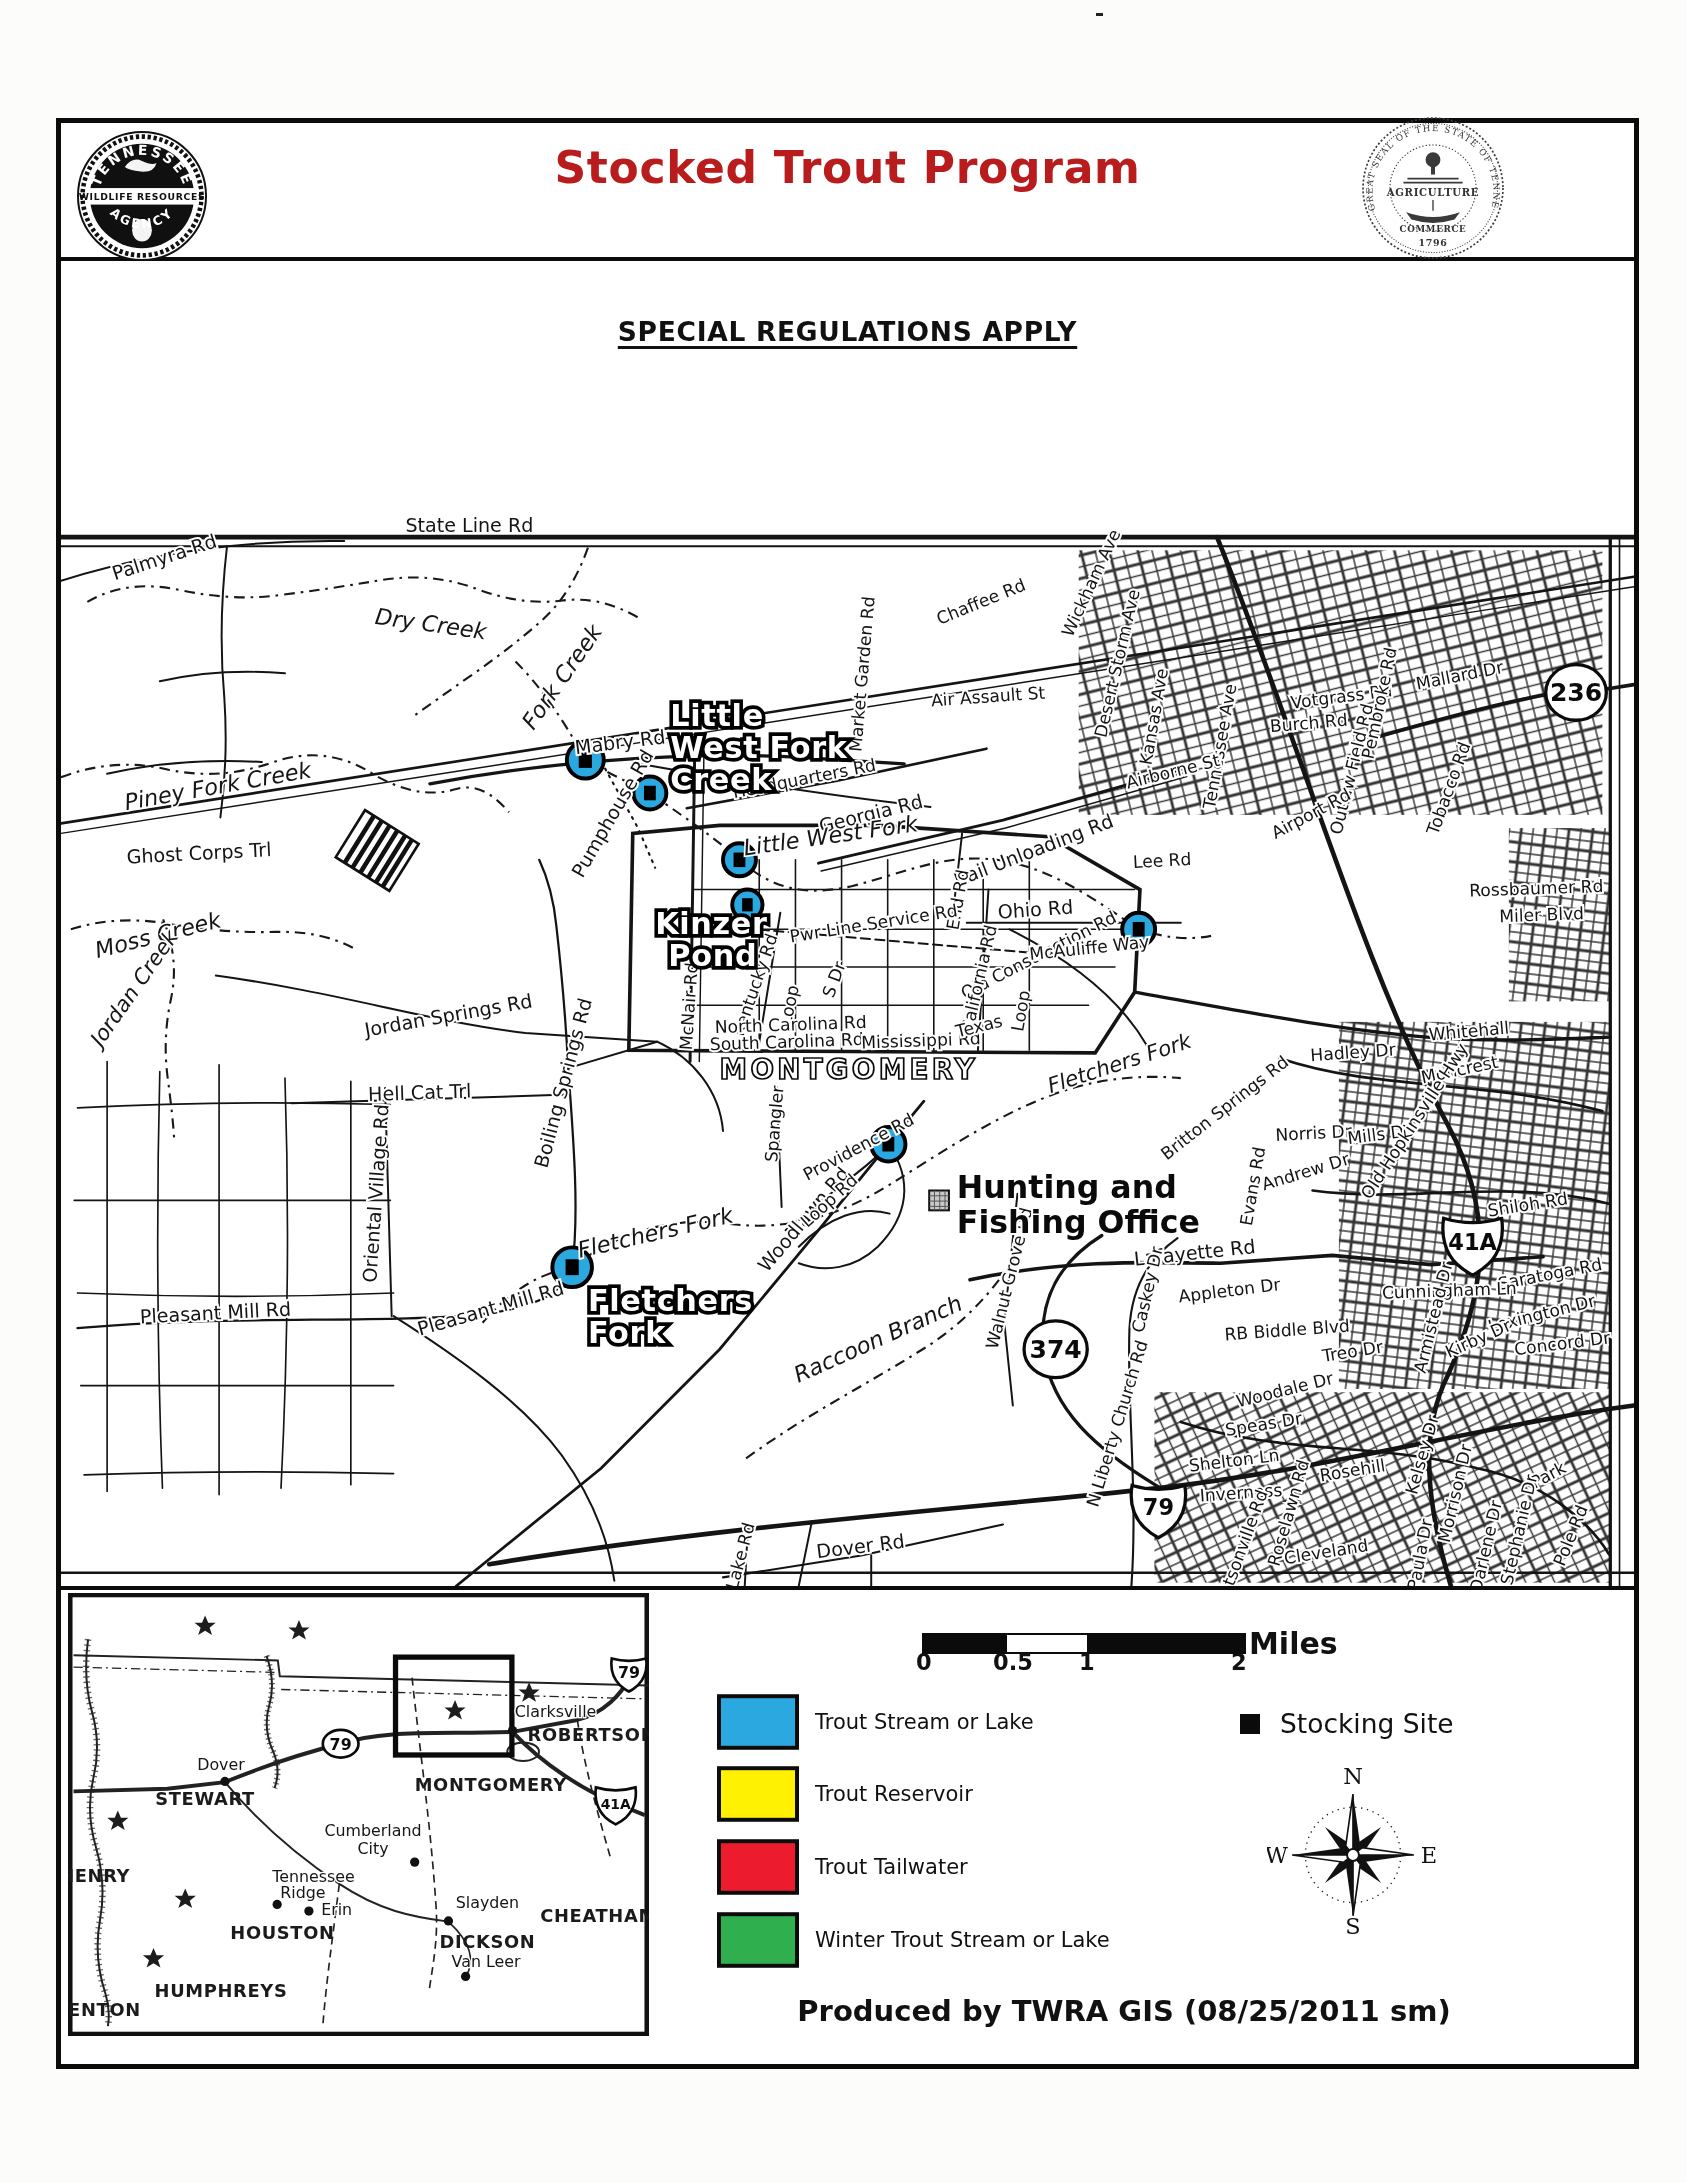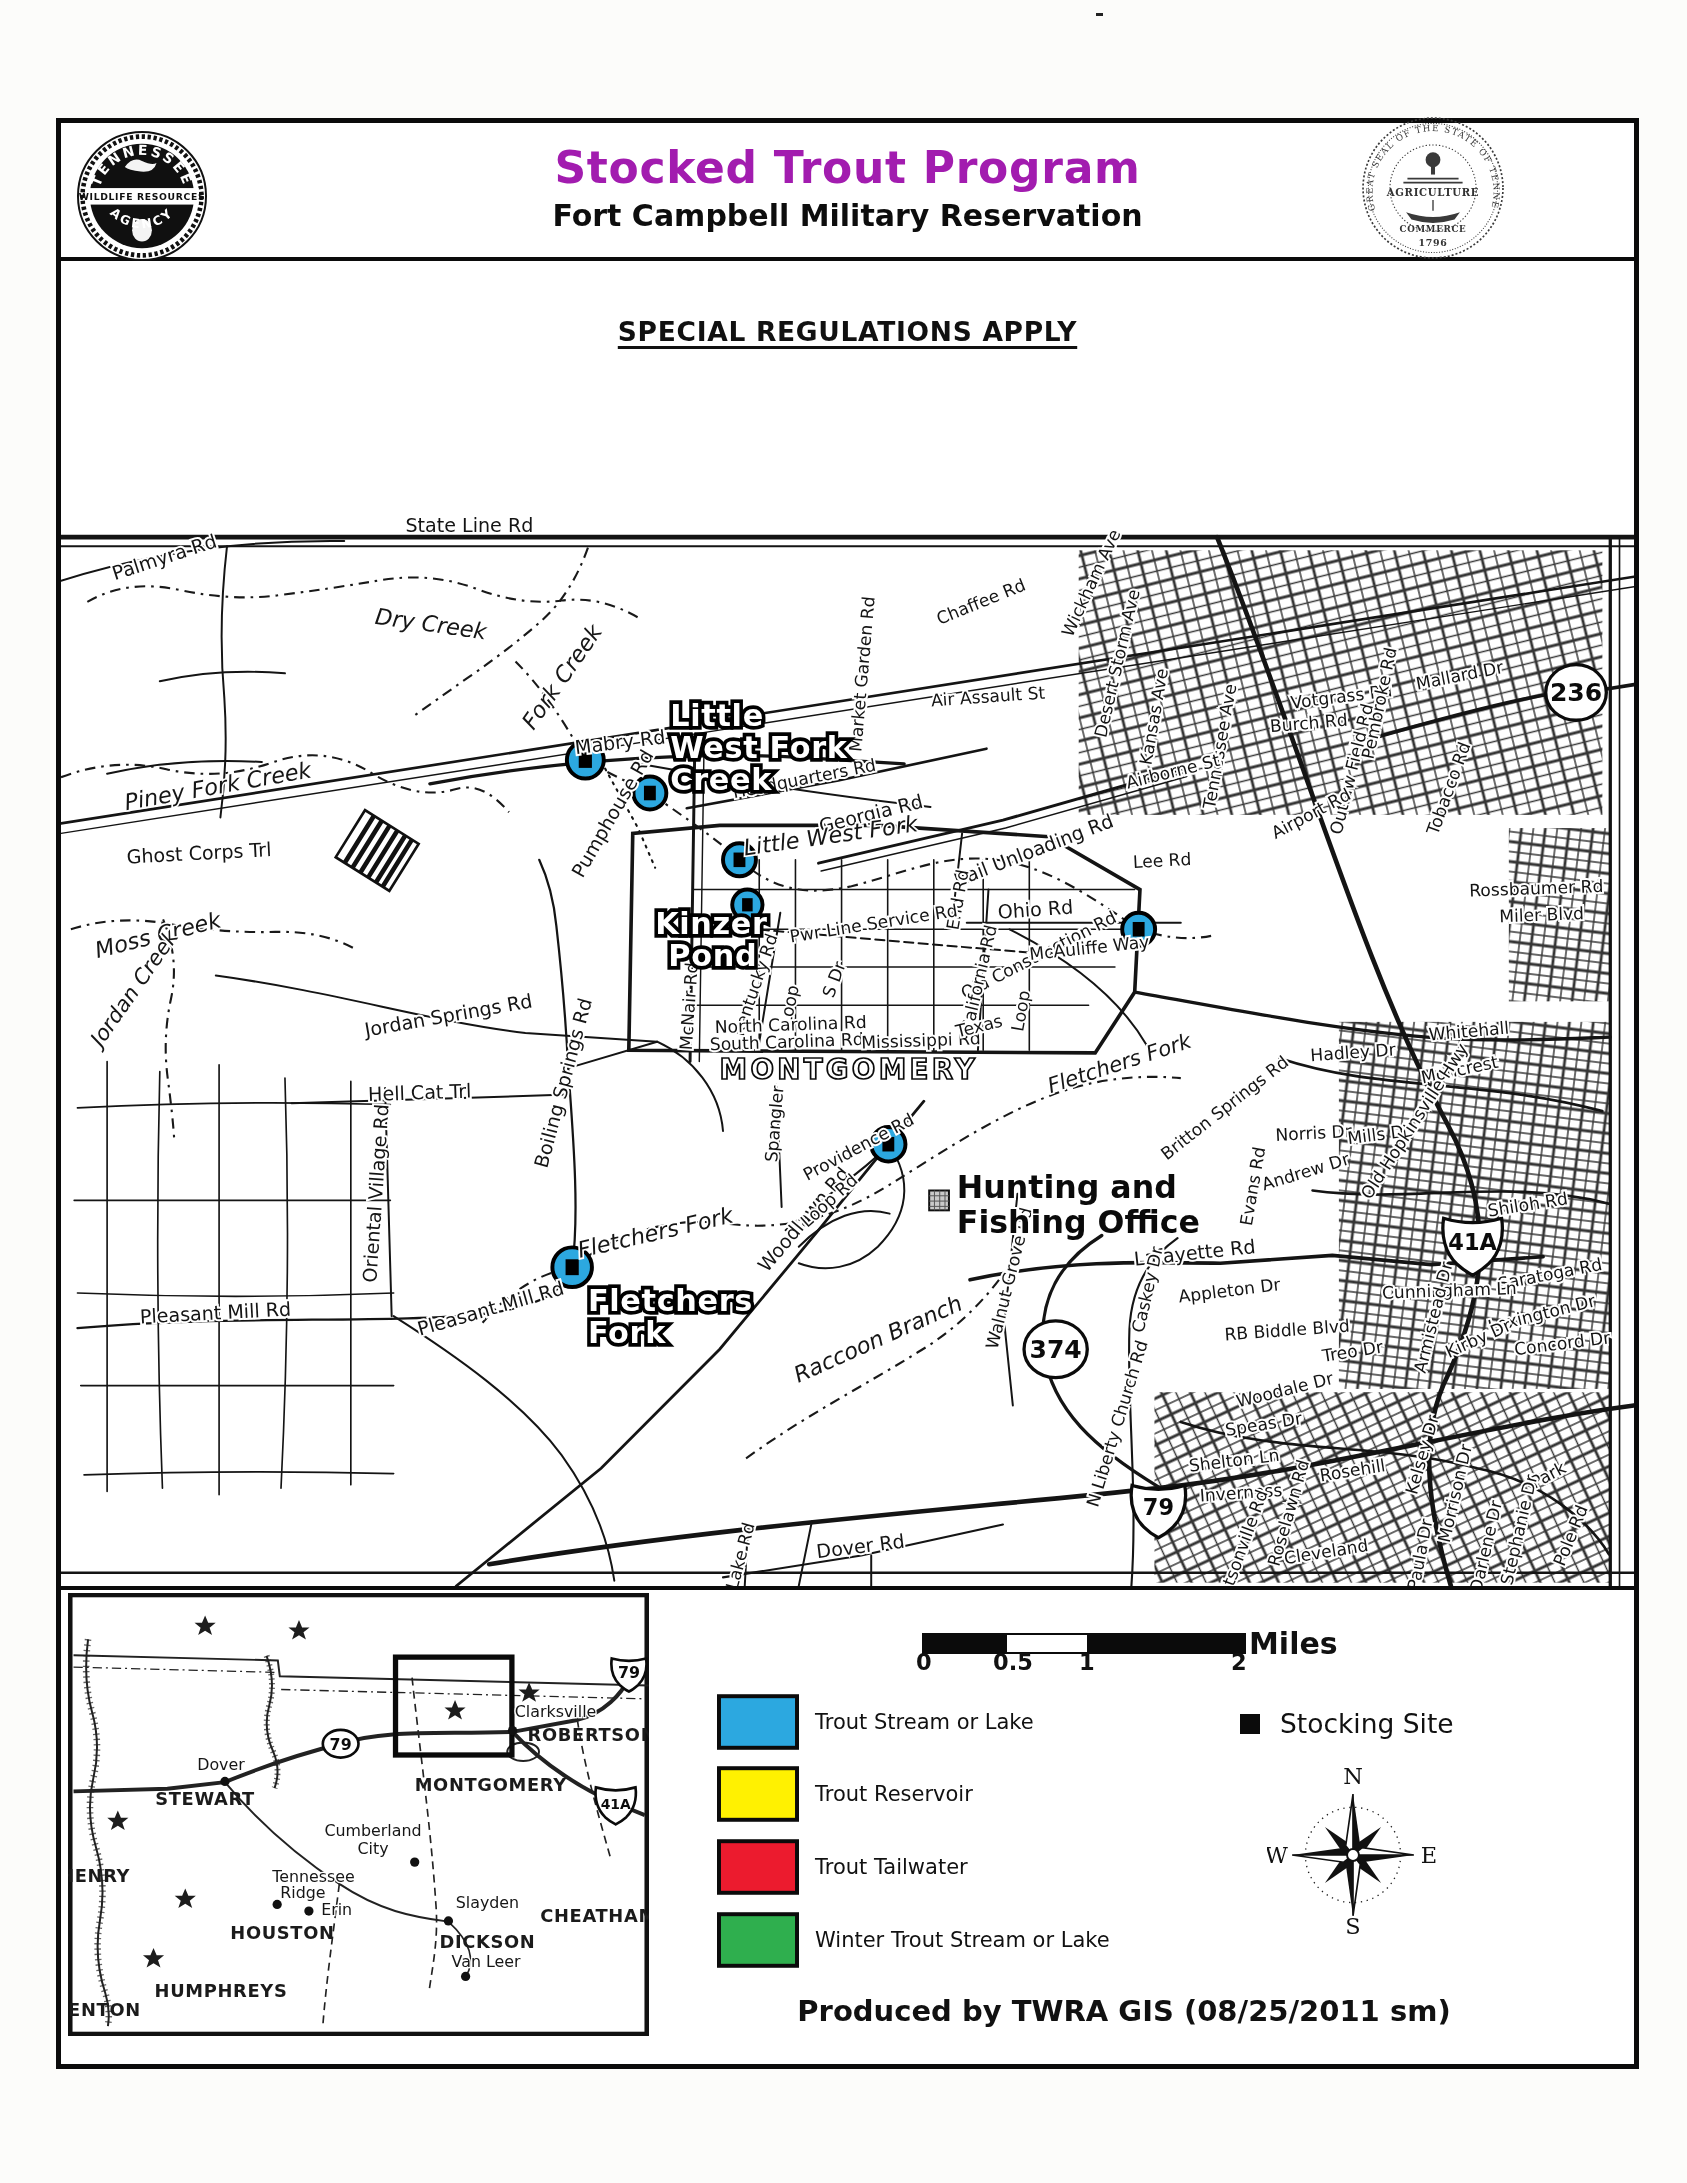--- a/index.html
+++ b/index.html
@@ -2,21 +2,21 @@
 <html style="font-size:10.6px"><head>
 <meta charset="utf-8">
 <style>
   html,body{margin:0;padding:0;background:#e9e9e6;}
   #page{position:relative;width:1687px;height:2183px;background:#fcfcfa;font-family:"DejaVu Sans",sans-serif;color:#111;}
   #frame{position:absolute;left:56px;top:118px;width:1573px;height:1941px;border:5.3px solid #0b0b0b;background:#fff;}
   .artifact{position:absolute;background:#222;}
   
   #header{position:absolute;left:0;top:0;width:100%;height:134px;border-bottom:4.6px solid #0b0b0b;}
   #titles{position:absolute;left:50%;top:18.5px;transform:translateX(-50%);text-align:center;white-space:nowrap;}
-  #title{font-size:44px;font-weight:600;letter-spacing:0.7px;color:#a21caf;}
+  #title{font-size:44px;font-weight:600;letter-spacing:0.7px;color:#b91c1c;}
   #subtitle{font-size:30px;font-weight:600;margin-top:5.3px;color:#0d0d0d;}
   .sealbox{position:absolute;}
   
   #regs-head{position:absolute;left:50%;top:193px;transform:translateX(-50%);font-size:26.5px;font-weight:bold;letter-spacing:0.7px;text-decoration:underline;text-underline-offset:5.3px;text-decoration-thickness:2.6px;}
   #regs-line{position:absolute;left:25px;top:239px;white-space:nowrap;}
   #regs-line .plain{font-size:25px;}
   #regs-line .url{font-size:30px;font-weight:bold;margin-left:9.3px;}
   
   #mapwrap{position:absolute;left:0;top:340px;width:1573px;height:1123px;border-bottom:4.6px solid #0b0b0b;overflow:hidden;}
   svg text{user-select:none;}
@@ -76,21 +76,20 @@
           </defs>
           <text class="sealw"><textPath href="#a1" startOffset="50%" text-anchor="middle">TENNESSEE</textPath></text>
           <rect x="14" y="88" width="172" height="25" fill="#fff"></rect>
           <text class="sealband" x="100" y="106">WILDLIFE  RESOURCES</text>
           <text class="sealw" style="font-size:19px;"><textPath href="#a2" startOffset="50%" text-anchor="middle">AGENCY</textPath></text>
         </svg>
       </div>
 
       <div id="titles">
         <div id="title">Stocked Trout Program</div>
-        <div id="subtitle">Fort Campbell Military Reservation</div>
       </div>
 
       <div class="sealbox" style="left:1298px;top:-9.3px;">
         <svg width="148" height="148" viewBox="0 0 220 220">
           <circle cx="110" cy="110" r="104" fill="none" stroke="#3a3a3a" stroke-width="2.5" stroke-dasharray="3 3"></circle>
           <circle cx="110" cy="110" r="96" fill="none" stroke="#3a3a3a" stroke-width="1.6" stroke-dasharray="1.5 2.5"></circle>
           <circle cx="110" cy="110" r="64" fill="none" stroke="#3a3a3a" stroke-width="1.6" stroke-dasharray="2 3"></circle>
           <defs>
               <path id="s1" d="M24,142 A90,90 0 1 1 196,142"></path>
             </defs>

